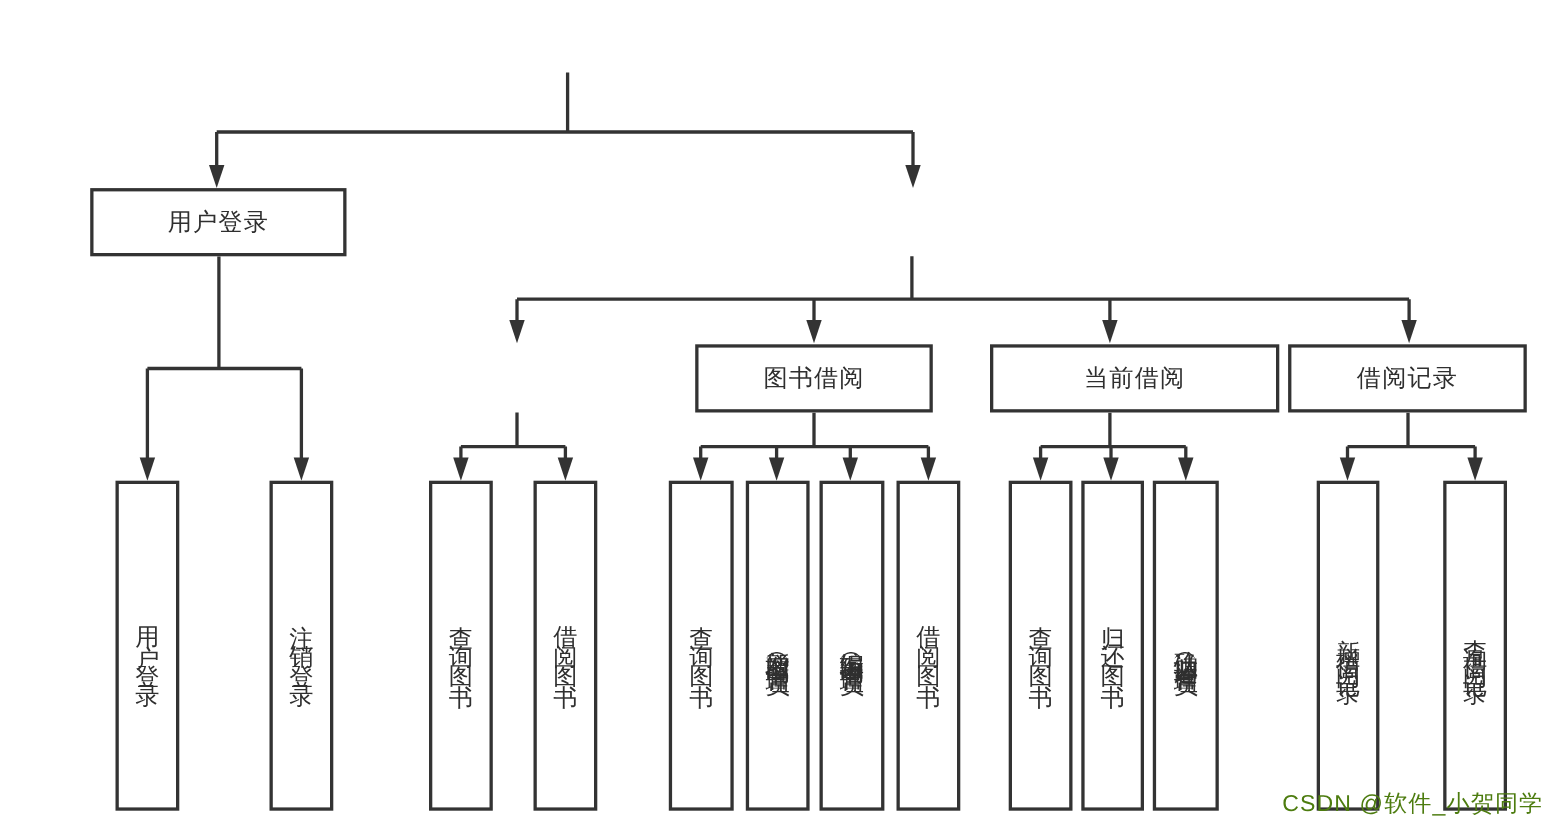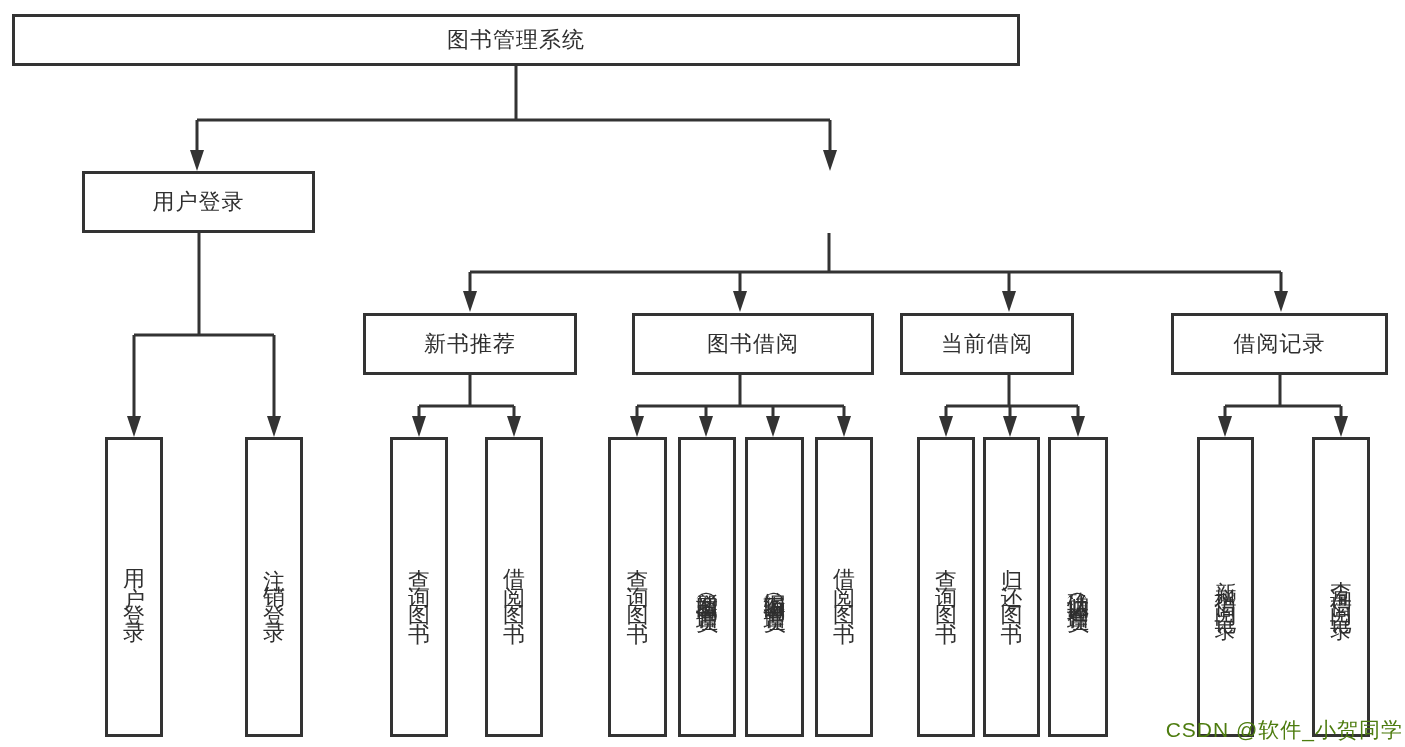--- a/index.html
+++ b/index.html
@@ -99,27 +99,25 @@
       <path d="M766 416 L780 416 L773 437 Z"></path>
       <path d="M837 416 L851 416 L844 437 Z"></path>
       <path d="M939 416 L953 416 L946 437 Z"></path>
       <path d="M1003 416 L1017 416 L1010 437 Z"></path>
       <path d="M1071 416 L1085 416 L1078 437 Z"></path>
       <path d="M1218 416 L1232 416 L1225 437 Z"></path>
       <path d="M1334 416 L1348 416 L1341 437 Z"></path>
     </g>
   </svg>
 
-  <div class="box root">图书管理系统</div>
 
   <div class="box hbox" style="left:82px; top:171px; width:233px;">用户登录</div>
 
-  <div class="box hbox" style="left:363px; top:313px; width:214px;">新书推荐</div>
-  <div class="box hbox" style="left:632px; top:313px; width:242px;">图书借阅</div>
-  <div class="box hbox" style="left:900px; top:313px; width:174px;">当前借阅</div>
+  <div class="box hbox" style="left:632px; top:313px; width:216px;">图书借阅</div>
+  <div class="box hbox" style="left:900px; top:313px; width:263px;">当前借阅</div>
   <div class="box hbox" style="left:1171px; top:313px; width:217px;">借阅记录</div>
 
   <div class="leaf" style="left:105px; width:58px;">
     <span class="vtext sp-a">用户登录</span>
   </div>
   <div class="leaf" style="left:245px; width:58px;">
     <span class="vtext sp-a">注销登录</span>
   </div>
 
   <div class="leaf" style="left:390px; width:58px;">

